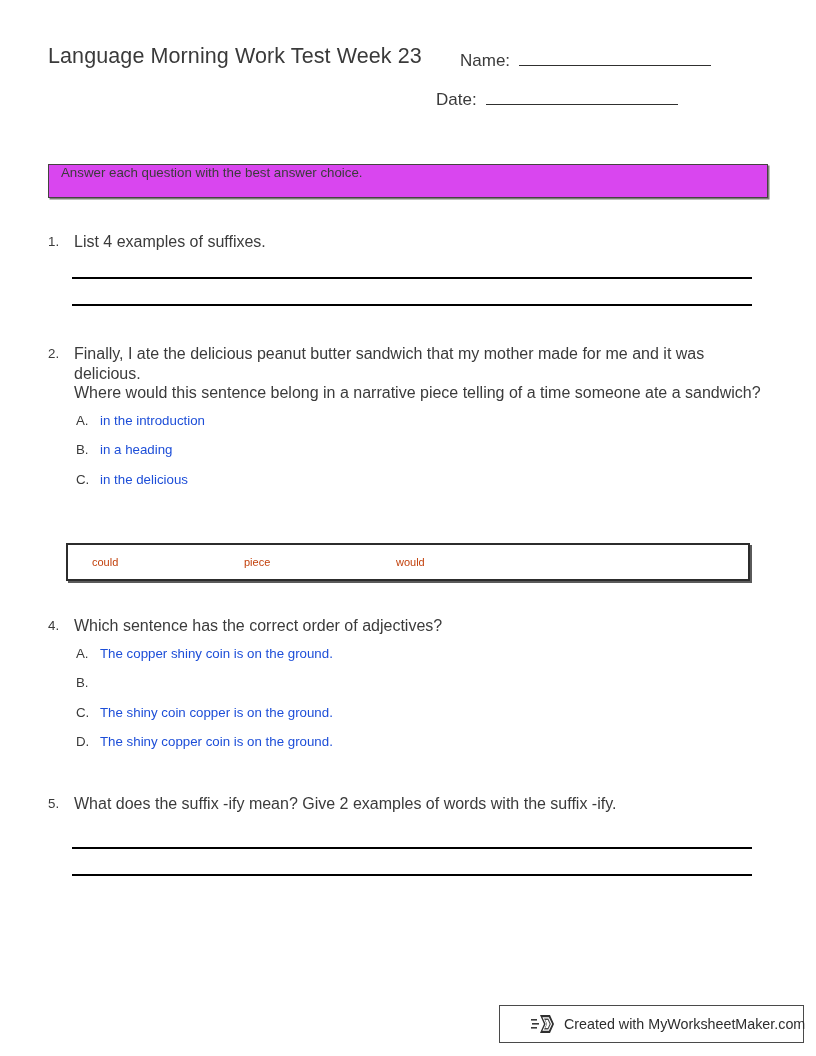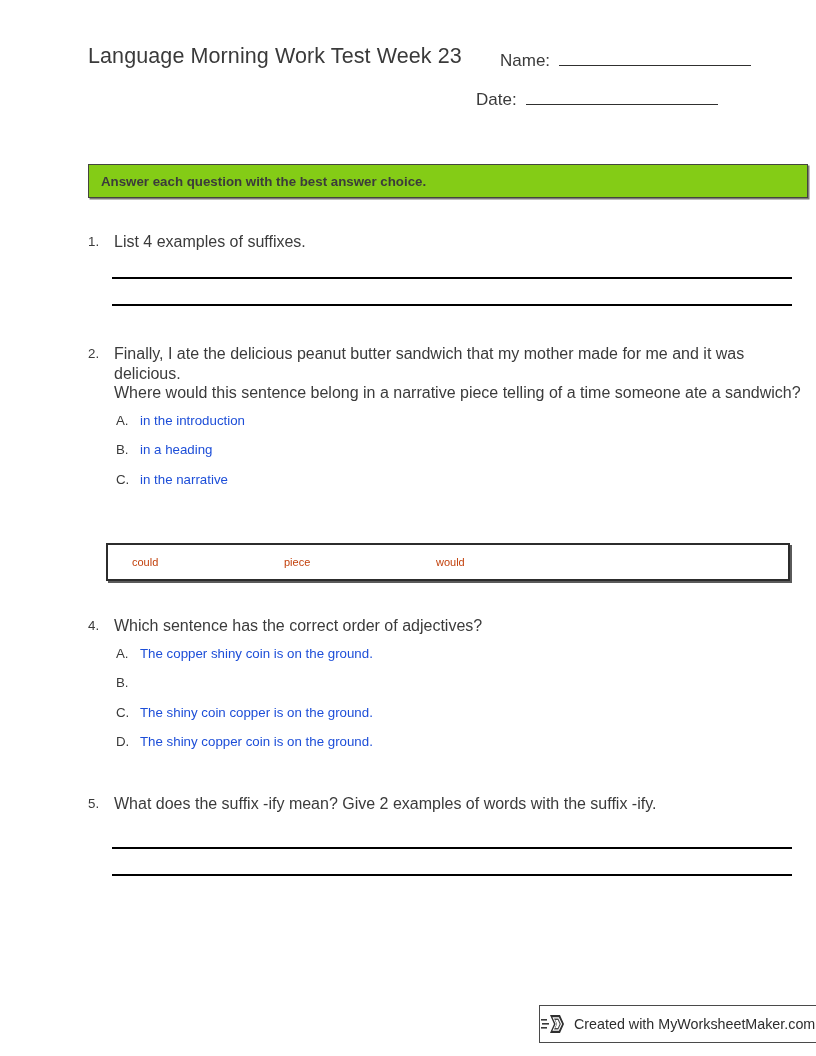--- a/index.html
+++ b/index.html
@@ -11,21 +11,20 @@
     width: 816px;
     height: 1056px;
     position: relative;
     font-family: "Liberation Sans", sans-serif;
     color: #3b3b3b;
     overflow: hidden;
   }
   .page {
     position: absolute;
     inset: 0;
-    margin-left: 40px;
   }
 
   
   .header {
     position: absolute;
     left: 0;
     top: 44px;
     width: 816px;
     height: 80px;
   }
@@ -63,24 +62,22 @@
   
   .directions {
     position: absolute;
     left: 48px;
     top: 164px;
     width: 720px;
     height: 34px;
     border: 1.2px solid #44443f;
     box-sizing: border-box;
     display: flex;
-    align-items: center;
-    background: #84cc16;
+    background: #d946ef;
     box-shadow: 1.5px 1.5px 0 0 #7d7d78;
-    font-weight: bold;
   }
   .directions-text {
     font-size: 13.3px;
     color: #3b3b3b;
     padding-left: 12px;
   }
 
   
   .question {
     position: absolute;
@@ -171,21 +168,21 @@
     position: absolute;
     left: 499px;
     top: 1005px;
     width: 305px;
     height: 38px;
     box-sizing: border-box;
     border: 1.2px solid #4a4a4a;
     background: #ffffff;
     display: flex;
     align-items: center;
-    padding-left: 1px;
+    padding-left: 31px;
   }
   .footer-logo {
     width: 26px;
     height: 24px;
     flex: 0 0 26px;
     margin-right: 7px;
     display: block;
   }
   .footer-text {
     font-size: 14.3px;
@@ -239,21 +236,21 @@
       <div class="choice">
         <span class="choice-letter">A.</span>
         <span class="choice-text">in the introduction</span>
       </div>
       <div class="choice">
         <span class="choice-letter">B.</span>
         <span class="choice-text">in a heading</span>
       </div>
       <div class="choice">
         <span class="choice-letter">C.</span>
-        <span class="choice-text">in the narrative</span>
+        <span class="choice-text">in the delicious</span>
       </div>
     </div>
   </div>
 
   <div class="word-bank">
     <div class="word-bank-inner">
       <span class="word-bank-word">could</span>
       <span class="word-bank-word">piece</span>
       <span class="word-bank-word">would</span>
     </div>

